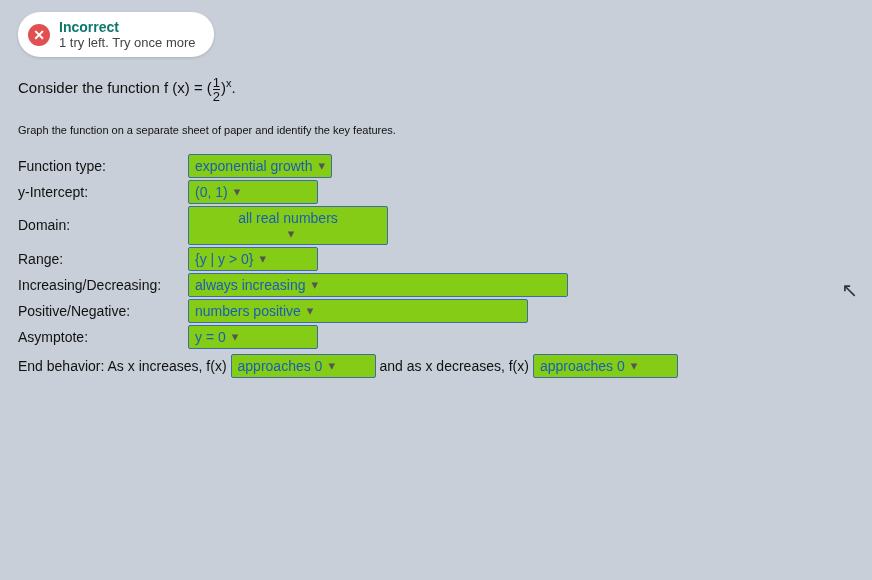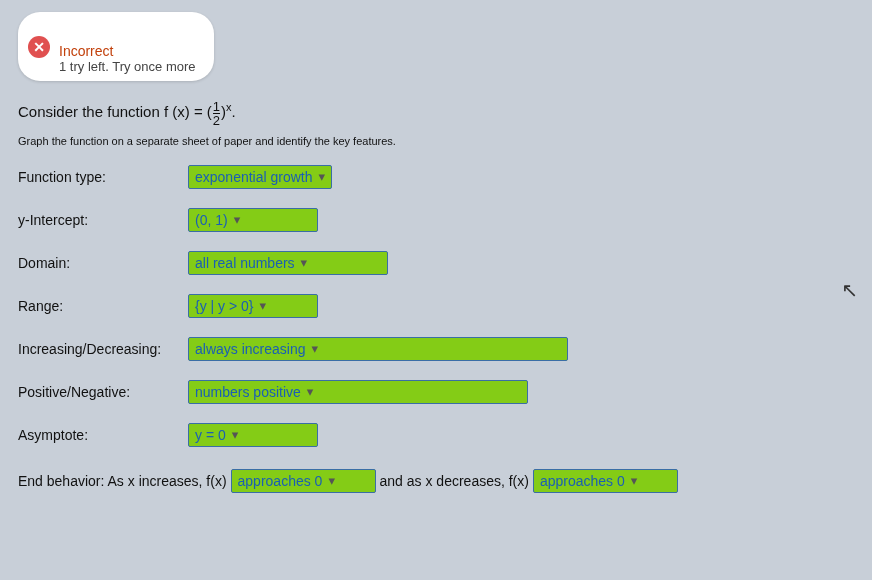--- a/index.html
+++ b/index.html
@@ -42,47 +42,46 @@
       font-weight: bold;
       font-size: 14px;
       margin-right: 9px;
       flex-shrink: 0;
     }
     .incorrect-text-block {
       display: flex;
       flex-direction: column;
     }
     .incorrect-title {
-      font-weight: normal;
-      font-size: 14px;
-      color: #c2410c;
-      margin-top: 24px;
+      font-weight: bold;
+      font-size: 14px;
+      color: #0f766e;
     }
     .incorrect-sub {
       font-size: 13px;
       color: #444;
     }
     .question-text {
       font-size: 15px;
       color: #111;
-      margin-bottom: 8px;
+      margin-bottom: 21px;
       line-height: 1.5;
     }
     .question-text sup {
       font-size: 11px;
     }
     .graph-instruction {
       font-size: 11px;
       color: #111;
       margin-bottom: 18px;
     }
     .features-grid {
       display: flex;
       flex-direction: column;
-      gap: 19px;
+      gap: 2px;
     }
     .feature-row {
       display: flex;
       align-items: center;
       font-size: 14px;
       color: #111;
       gap: 0;
     }
     .feature-label {
       min-width: 170px;
@@ -106,20 +105,21 @@
     .dropdown-box .chevron {
       margin-left: 6px;
       font-size: 13px;
       color: #555;
     }
     .dropdown-box.wide {
       min-width: 380px;
     }
     .dropdown-box.medium {
       min-width: 200px;
+      flex-direction: column;
     }
     .dropdown-box.small {
       min-width: 130px;
     }
     .end-behavior-row {
       display: flex;
       align-items: center;
       font-size: 14px;
       color: #111;
       flex-wrap: wrap;

